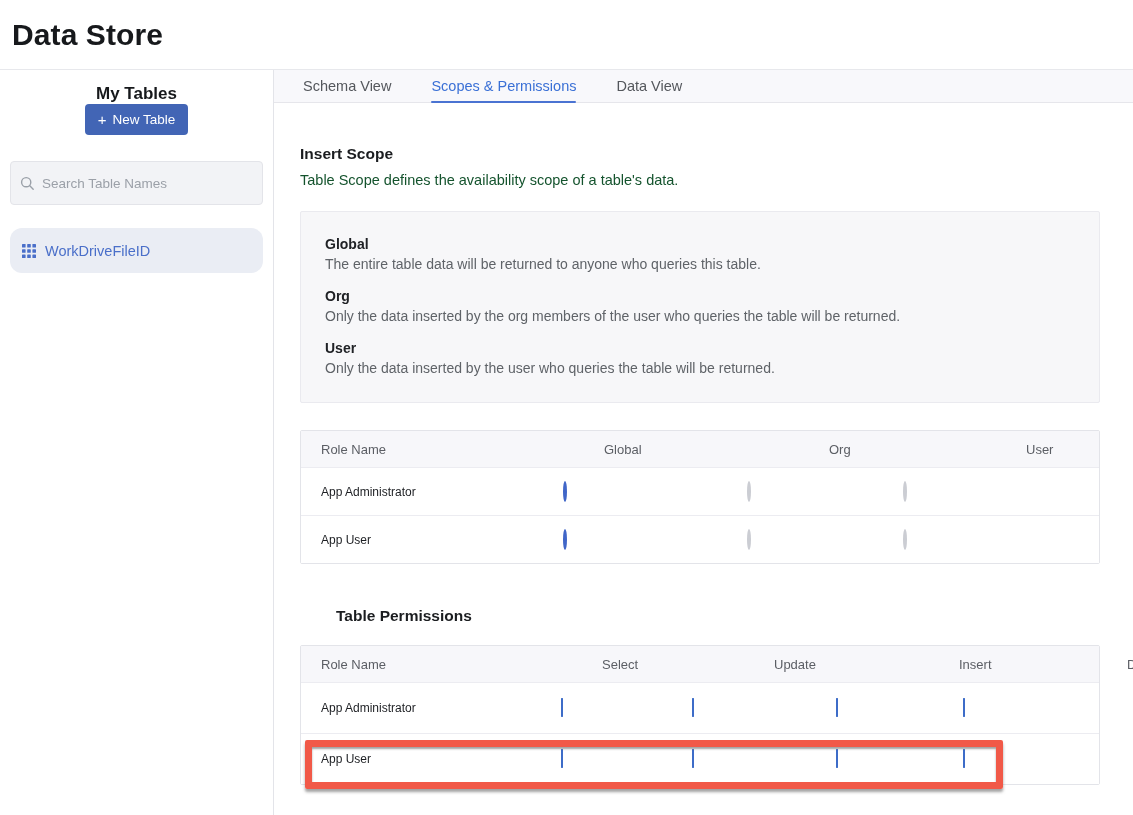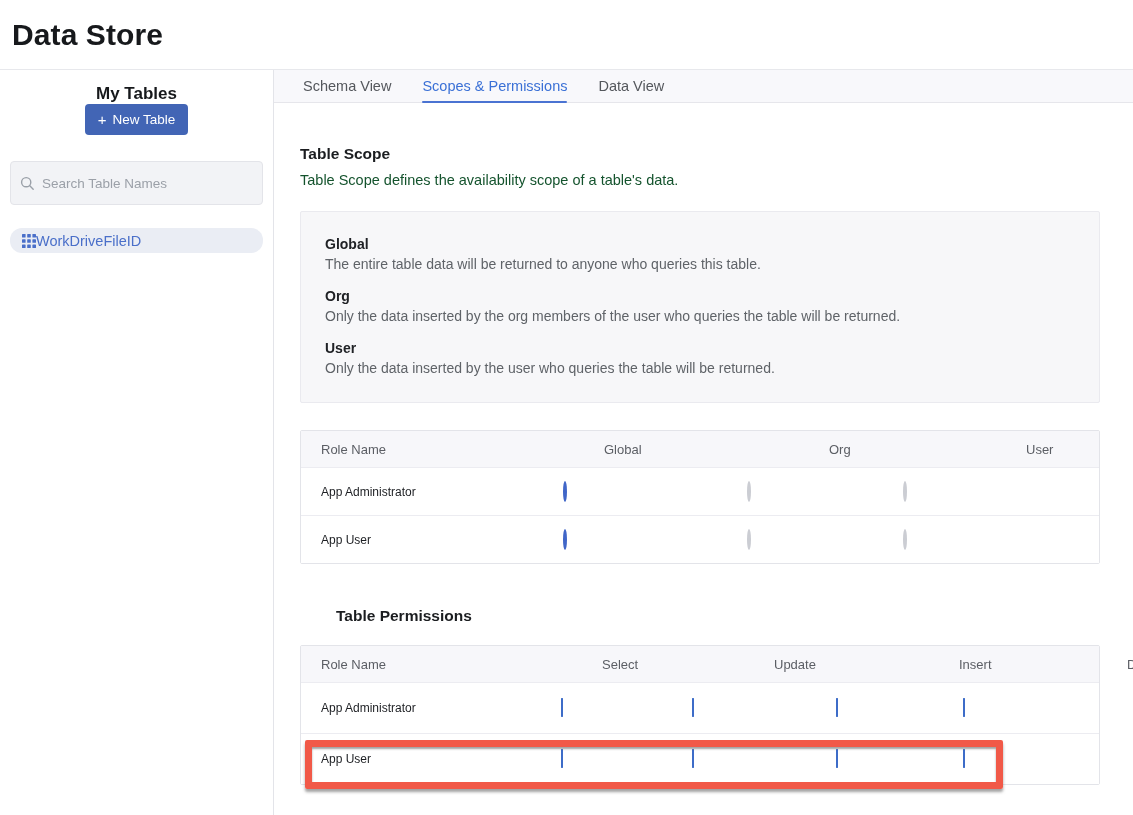--- a/index.html
+++ b/index.html
@@ -21,28 +21,28 @@
   .side-heading { font-size: 17px; font-weight: 700; color: #16181b; }
   .new-table-btn { display: inline-flex; align-items: center; gap: 6px; height: 31px; padding: 0 13px;
       background: #4265b5; color: #fff; border: none; border-radius: 4px; font-size: 13.5px;
       font-family: inherit; cursor: pointer; }
   .new-table-btn .plus { font-size: 15px; line-height: 1; }
   .search-box { margin-top: 26px; height: 44px; background: #f2f3f6; border: 1px solid #e3e4e9; border-radius: 4px;
       display: flex; align-items: center; padding: 0 9px; gap: 7px; }
   .search-box input { border: none; background: transparent; outline: none; font-size: 13.5px; color: #55585e;
       font-family: inherit; width: 100%; }
   .search-box input::placeholder { color: #9ba0a8; opacity: 1; }
-  .table-item { margin-top: 23px; height: 25px; background: #eaedf4; border-radius: 12px; display: flex;
-      align-items: center; padding: 0 12px; cursor: pointer; }
+  .table-item { margin-top: 23px; height: 45px; background: #eaedf4; border-radius: 12px; display: flex;
+      align-items: center; gap: 9px; padding: 0 12px; cursor: pointer; }
   .table-item .tname { color: #4a6fc9; font-size: 14.5px; }
 
   
   .main { flex: 1; position: relative; min-width: 0; }
   .tab-bar { height: 33px; background: #f8f8fb; border-bottom: 1px solid #e6e6eb; display: flex;
-      align-items: stretch; padding-left: 29px; gap: 31px; }
+      align-items: stretch; padding-left: 29px; gap: 40px; }
   .tab { position: relative; display: flex; align-items: center; font-size: 14.5px; color: #54575c; cursor: pointer; }
   .tab.active { color: #3a70d6; }
   .tab.active::after { content: ""; position: absolute; left: 0; right: 0; bottom: -1px; height: 2.5px;
       background: #4a73d2; border-radius: 2px; }
 
   .content { padding: 0 33px 0 26px; }
   .section-heading { font-size: 15.5px; font-weight: 700; color: #1b1d20; }
   .h-scope { margin-top: 42px; }
   .scope-desc { margin-top: 9px; font-size: 14.5px; color: #14532d; }
 
@@ -144,21 +144,21 @@
         <div class="tab active">
           <span>Scopes &amp; Permissions</span>
         </div>
         <div class="tab">
           <span>Data View</span>
         </div>
       </nav>
 
       <section class="content">
 
-        <h3 class="section-heading h-scope">Table Scope</h3>
+        <h3 class="section-heading h-scope">Insert Scope</h3>
         <p class="scope-desc">Table Scope defines the availability scope of a table's data.</p>
 
         <div class="scope-info">
           <div class="scope-group">
             <div class="scope-name">Global</div>
             <div class="scope-text">The entire table data will be returned to anyone who queries this table.</div>
           </div>
           <div class="scope-group">
             <div class="scope-name">Org</div>
             <div class="scope-text">Only the data inserted by the org members of the user who queries the table will be returned.</div>

